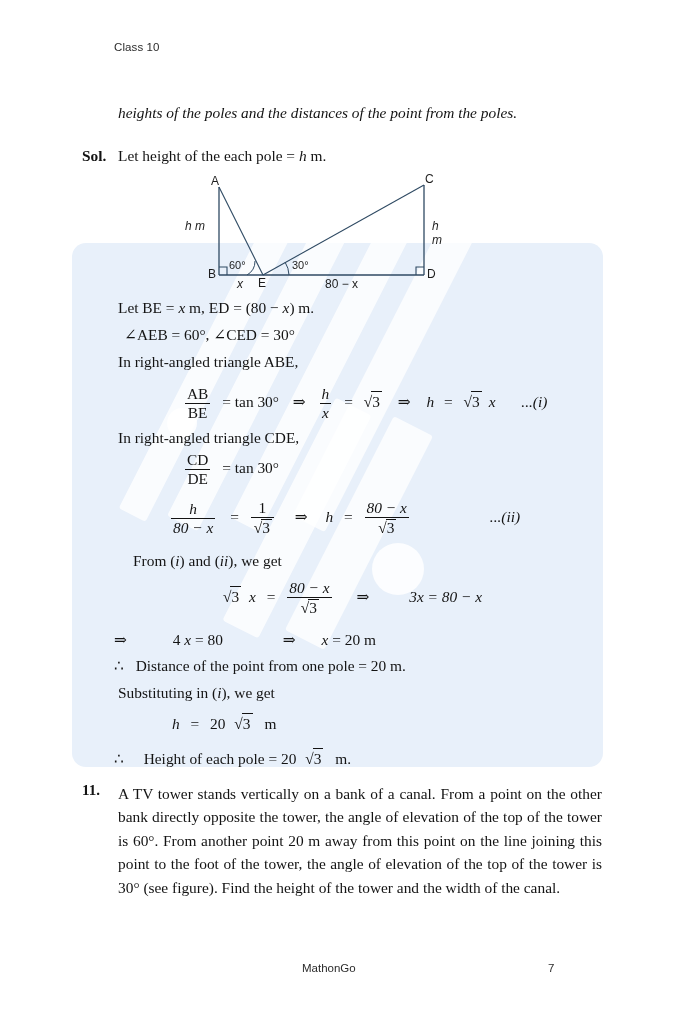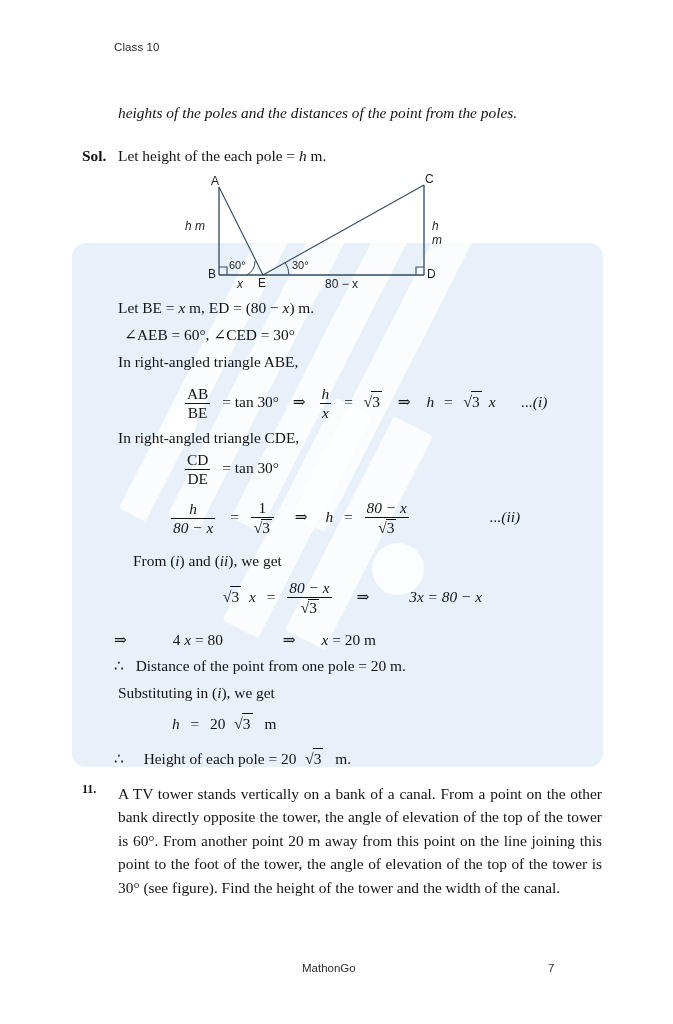--- a/index.html
+++ b/index.html
@@ -132,21 +132,21 @@
     position: absolute;
     left: 82px;
     top: 782px;
     width: 520px;
   }
   .q11 .qlabel {
     position: absolute;
     left: 0;
     top: 0;
     font-weight: bold;
-    font-size: 12px;
+    font-size: 15px;
   }
   .q11 .qbody {
     position: absolute;
     left: 36px;
     top: 0;
     width: 484px;
     font-size: 15.4px;
     line-height: 1.52;
     text-align: justify;
     text-justify: inter-word;

